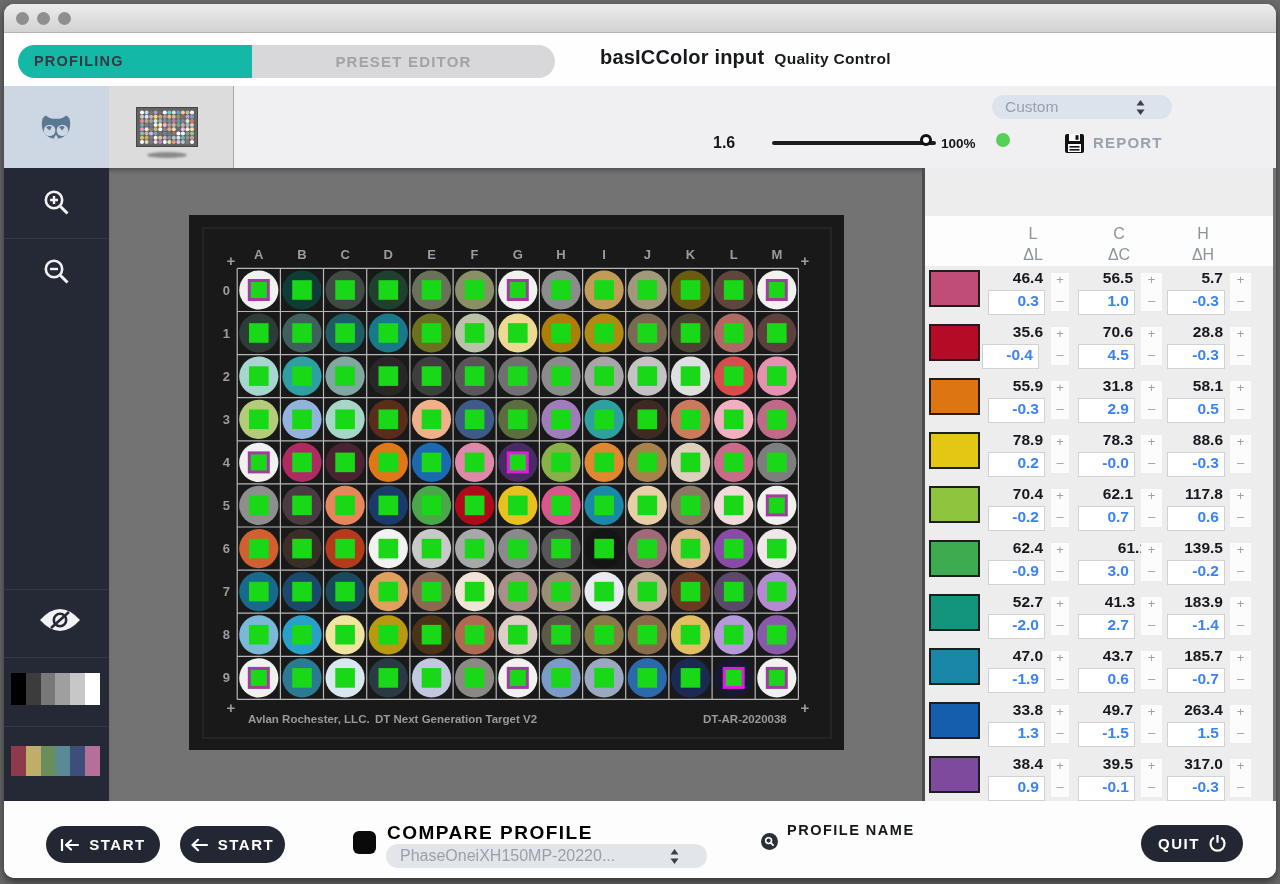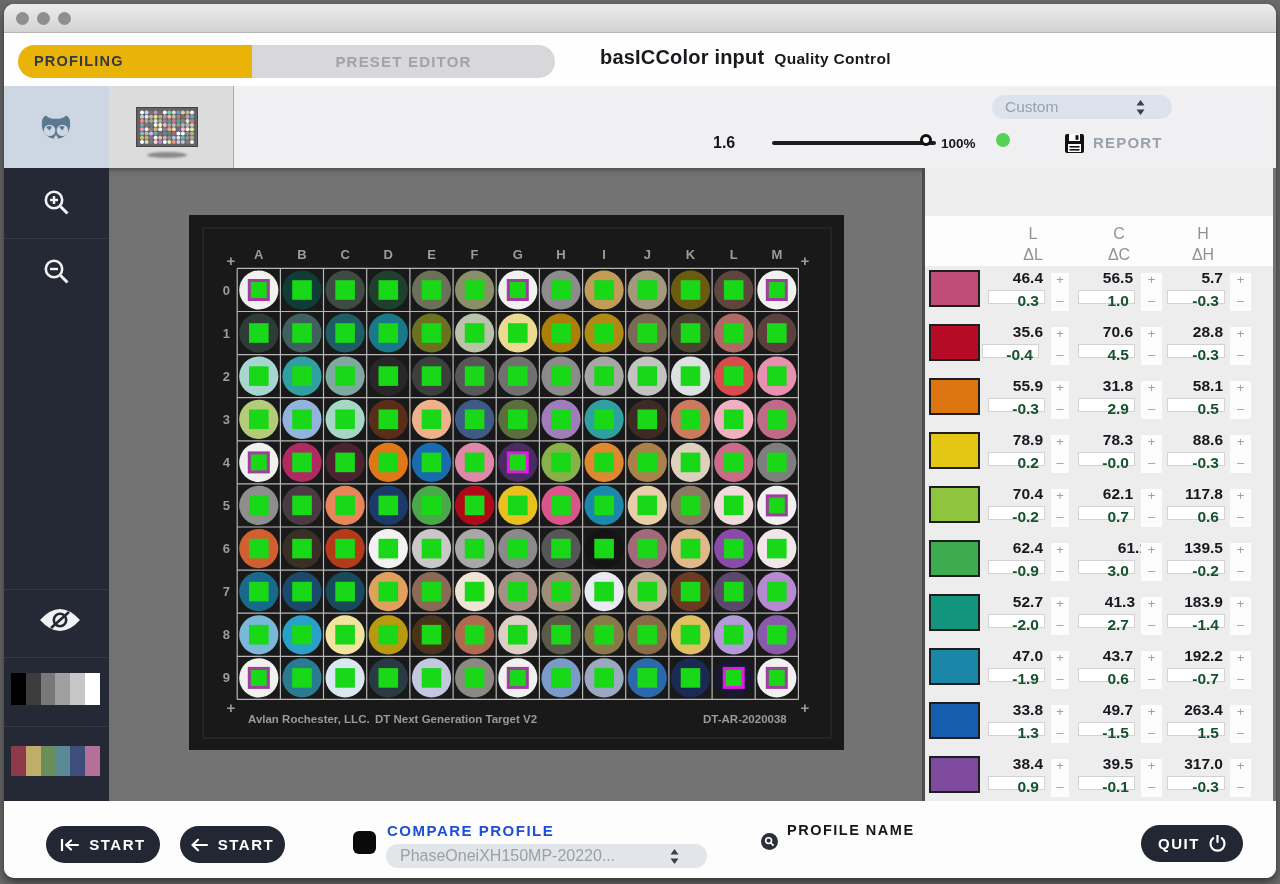--- a/index.html
+++ b/index.html
@@ -1,20 +1,20 @@
 <!DOCTYPE html>
 <html><head><meta charset="utf-8"><style>
 *{margin:0;padding:0;box-sizing:border-box}
 body{width:1280px;height:884px;background:#6a6a6a;font-family:"Liberation Sans",sans-serif;position:relative;overflow:hidden}
 #win{position:absolute;left:4px;top:4px;width:1272px;height:874px;border-radius:10px;overflow:hidden;background:#fff;box-shadow:0 4px 10px rgba(0,0,0,.55)}
 #tbar{position:absolute;left:0;top:0;width:100%;height:29px;background:linear-gradient(#ececec,#d2d2d2);border-bottom:1px solid #b5b5b5}
 .dot{position:absolute;top:8px;width:13px;height:13px;border-radius:50%;background:#8f8f8f}
 #tabs{position:absolute;left:0;top:29px;width:100%;height:53px;background:#fefefe}
 #pillwrap{position:absolute;left:14px;top:12px;height:33px;border-radius:17px;overflow:hidden;display:flex}
-#tab1{background:#eab308;color:#343a44;width:234px;text-align:left;padding-left:16px;line-height:33px;font-weight:bold;font-size:14.5px;letter-spacing:1.2px}
+#tab1{background:#14b8a6;color:#343a44;width:234px;text-align:left;padding-left:16px;line-height:33px;font-weight:bold;font-size:14.5px;letter-spacing:1.2px}
 #tab2{background:#d8d8da;color:#a2a2a7;width:303px;text-align:center;line-height:33px;font-weight:bold;font-size:15px;letter-spacing:1.2px}
 #apptitle{position:absolute;left:596px;top:13px;font-size:20px;font-weight:bold;color:#17191d;letter-spacing:.2px}
 #apptitle span{font-size:15.5px;margin-left:10px;letter-spacing:.3px}
 #iconrow{position:absolute;left:0;top:82px;width:100%;height:82px;background:#f0f0f2}
 #owlblock{position:absolute;left:0;top:0;width:105px;height:82px;background:#ccd7e3}
 #thumbblock{position:absolute;left:105px;top:0;width:125px;height:82px;background:#dcdcdc;border-right:1px solid #a9a9a9}
 #thumbshadow{position:absolute;left:38px;top:66px;width:40px;height:6px;border-radius:50%;background:rgba(70,70,70,.55);filter:blur(1px)}
 .ddl{position:absolute;height:24px;border-radius:12px;background:#dde3ed;color:#99a1ac;font-size:15.5px;line-height:24px}
 .ddl .txt{position:absolute;left:13px;top:0}
 .ddl svg{position:absolute;top:4px}
@@ -34,30 +34,30 @@
 #cebar{position:absolute;left:0;top:0;width:100%;height:48px;background:#e8ecef}
 #celab{position:absolute;left:85px;top:15px;font-size:16px;font-weight:bold;color:#8d939b}
 #toggle{position:absolute;left:171px;top:7px;width:73px;height:35px;border-radius:18px;background:#5abd5e}
 #tknob{position:absolute;right:3px;top:3px;width:29px;height:29px;border-radius:50%;background:#fff}
 #reset{position:absolute;left:256px;top:7px;width:83px;height:35px;border-radius:18px;background:#252b35;color:#fff;font-size:14.5px;font-weight:bold;letter-spacing:1.5px;text-align:center;line-height:35px}
 #phead{position:absolute;left:0;top:48px;width:100%;height:49.5px;background:#fdfdfd}
 .hl{position:absolute;font-size:16px;color:#8d939b;width:40px;text-align:center}
 .prow{position:absolute;left:0;width:351px;height:54px}
 .sw{position:absolute;left:4px;top:4px;width:51px;height:37px;border:2px solid #1e1e1e}
 .tv{position:absolute;top:3px;height:17px;font-size:15.5px;font-weight:bold;color:#16181d;text-align:right}
-.bx{position:absolute;top:24px;height:14px;background:#fff;border:1px solid #d2d2d4;font-size:15.5px;font-weight:bold;color:#14532d;text-align:right;padding-right:5px;line-height:19px}
+.bx{position:absolute;top:24px;height:25px;background:#fff;border:1px solid #d2d2d4;font-size:15.5px;font-weight:bold;color:#3b82f6;text-align:right;padding-right:5px;line-height:19px}
 .st{position:absolute;top:7px;height:38px;background:#fcfcfd}
 .pm{position:absolute;height:14px;text-align:center;font-size:13px;color:#9aa1ab;line-height:14px}
 #bbar{position:absolute;left:0;top:797px;width:1272px;height:77px;background:#fdfdfd;border-radius:0 0 10px 10px}
 .btn{position:absolute;background:#232733;border-radius:19px;color:#fff;font-size:15px;font-weight:bold;letter-spacing:1.5px;display:flex;align-items:center;justify-content:center;gap:9px}
 #bstart{left:42px;top:25px;width:114px;height:37px}
 #bback{left:176px;top:25px;width:105px;height:37px}
 #bquit{left:1137px;top:24px;width:102px;height:37px}
 #chk{position:absolute;left:349px;top:30px;width:23px;height:23px;background:#0a0a0a;border-radius:6px}
-#cplab{position:absolute;left:383px;top:21px;font-size:15px;font-weight:bold;color:#1d4ed8;letter-spacing:1.5px}
+#cplab{position:absolute;left:383px;top:21px;font-size:19px;font-weight:bold;color:#000000;letter-spacing:1.5px}
 #cpdd{position:absolute;left:382px;top:43px;width:321px;height:24px;border-radius:12px;background:#e2e5e9;color:#9aa1ab;font-size:16px;line-height:24px}
 #pnbadge{position:absolute;left:757px;top:32px;width:17px;height:17px;border-radius:50%;background:#2b2f38}
 #pnlab{position:absolute;left:783px;top:21px;font-size:14.5px;font-weight:bold;color:#15171c;letter-spacing:1.5px}
 #pnval{position:absolute;left:783px;top:44px;font-size:19px;color:#a4a8af}
 </style></head><body>
 <div id="win">
 <div id="tbar">
       <div class="dot" style="left:12px"></div>
       <div class="dot" style="left:33px"></div>
       <div class="dot" style="left:54px"></div>
@@ -707,21 +707,21 @@
           <div class="tv" style="left:61px;width:57px">47.0</div>
           <div class="bx" style="left:63px;width:57px">-1.9</div>
           <div class="st" style="left:126px;width:18px"></div>
           <div class="pm" style="left:126px;width:18px;top:7px">+</div>
           <div class="pm" style="left:126px;width:18px;top:28px">–</div>
           <div class="tv" style="left:151px;width:57px">43.7</div>
           <div class="bx" style="left:153px;width:57px">0.6</div>
           <div class="st" style="left:216px;width:21px"></div>
           <div class="pm" style="left:216px;width:21px;top:7px">+</div>
           <div class="pm" style="left:216px;width:21px;top:28px">–</div>
-          <div class="tv" style="left:240px;width:58px">192.2</div>
+          <div class="tv" style="left:240px;width:58px">185.7</div>
           <div class="bx" style="left:242px;width:58px">-0.7</div>
           <div class="st" style="left:305px;width:21px"></div>
           <div class="pm" style="left:305px;width:21px;top:7px">+</div>
           <div class="pm" style="left:305px;width:21px;top:28px">–</div>
         </div>
         <div class="prow" style="top:529.5px">
           <div class="sw" style="background:#155dad"></div>
           <div class="tv" style="left:61px;width:57px">33.8</div>
           <div class="bx" style="left:63px;width:57px">1.3</div>
           <div class="st" style="left:126px;width:18px"></div>

